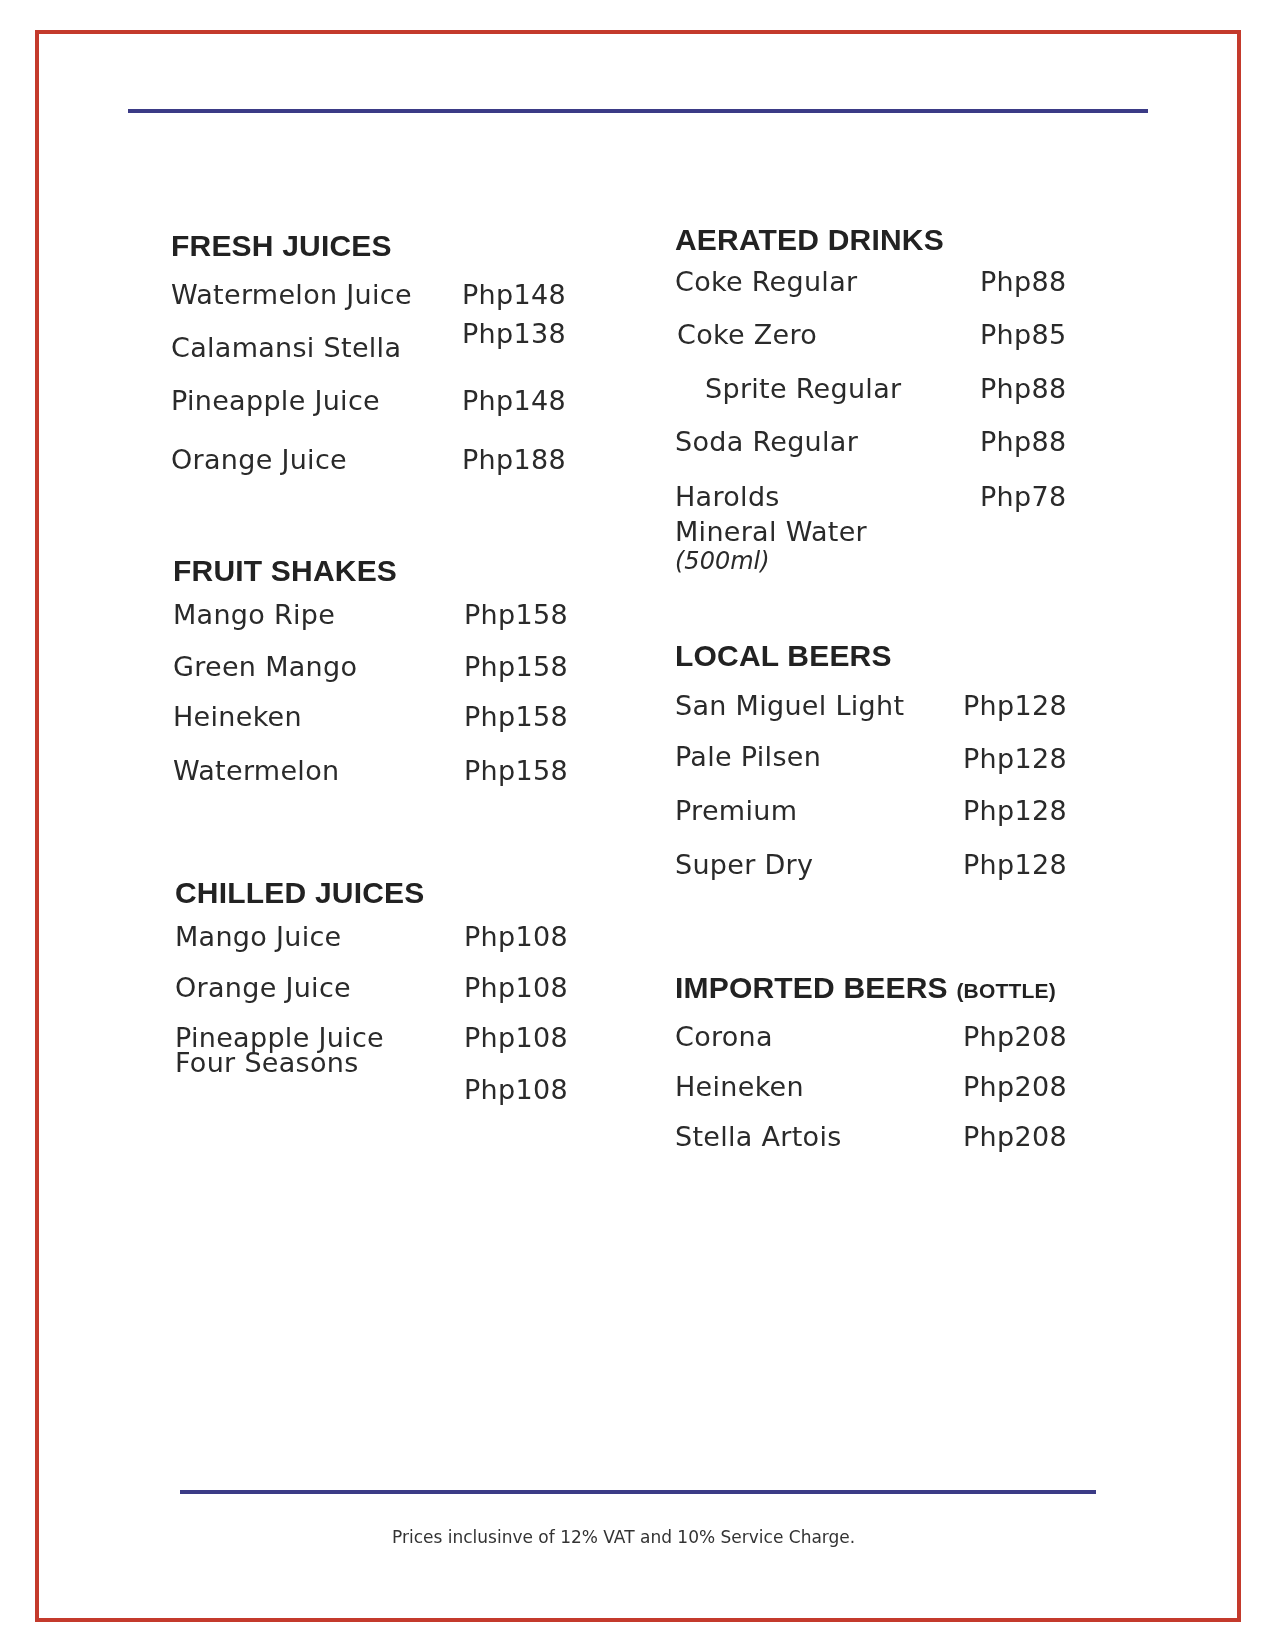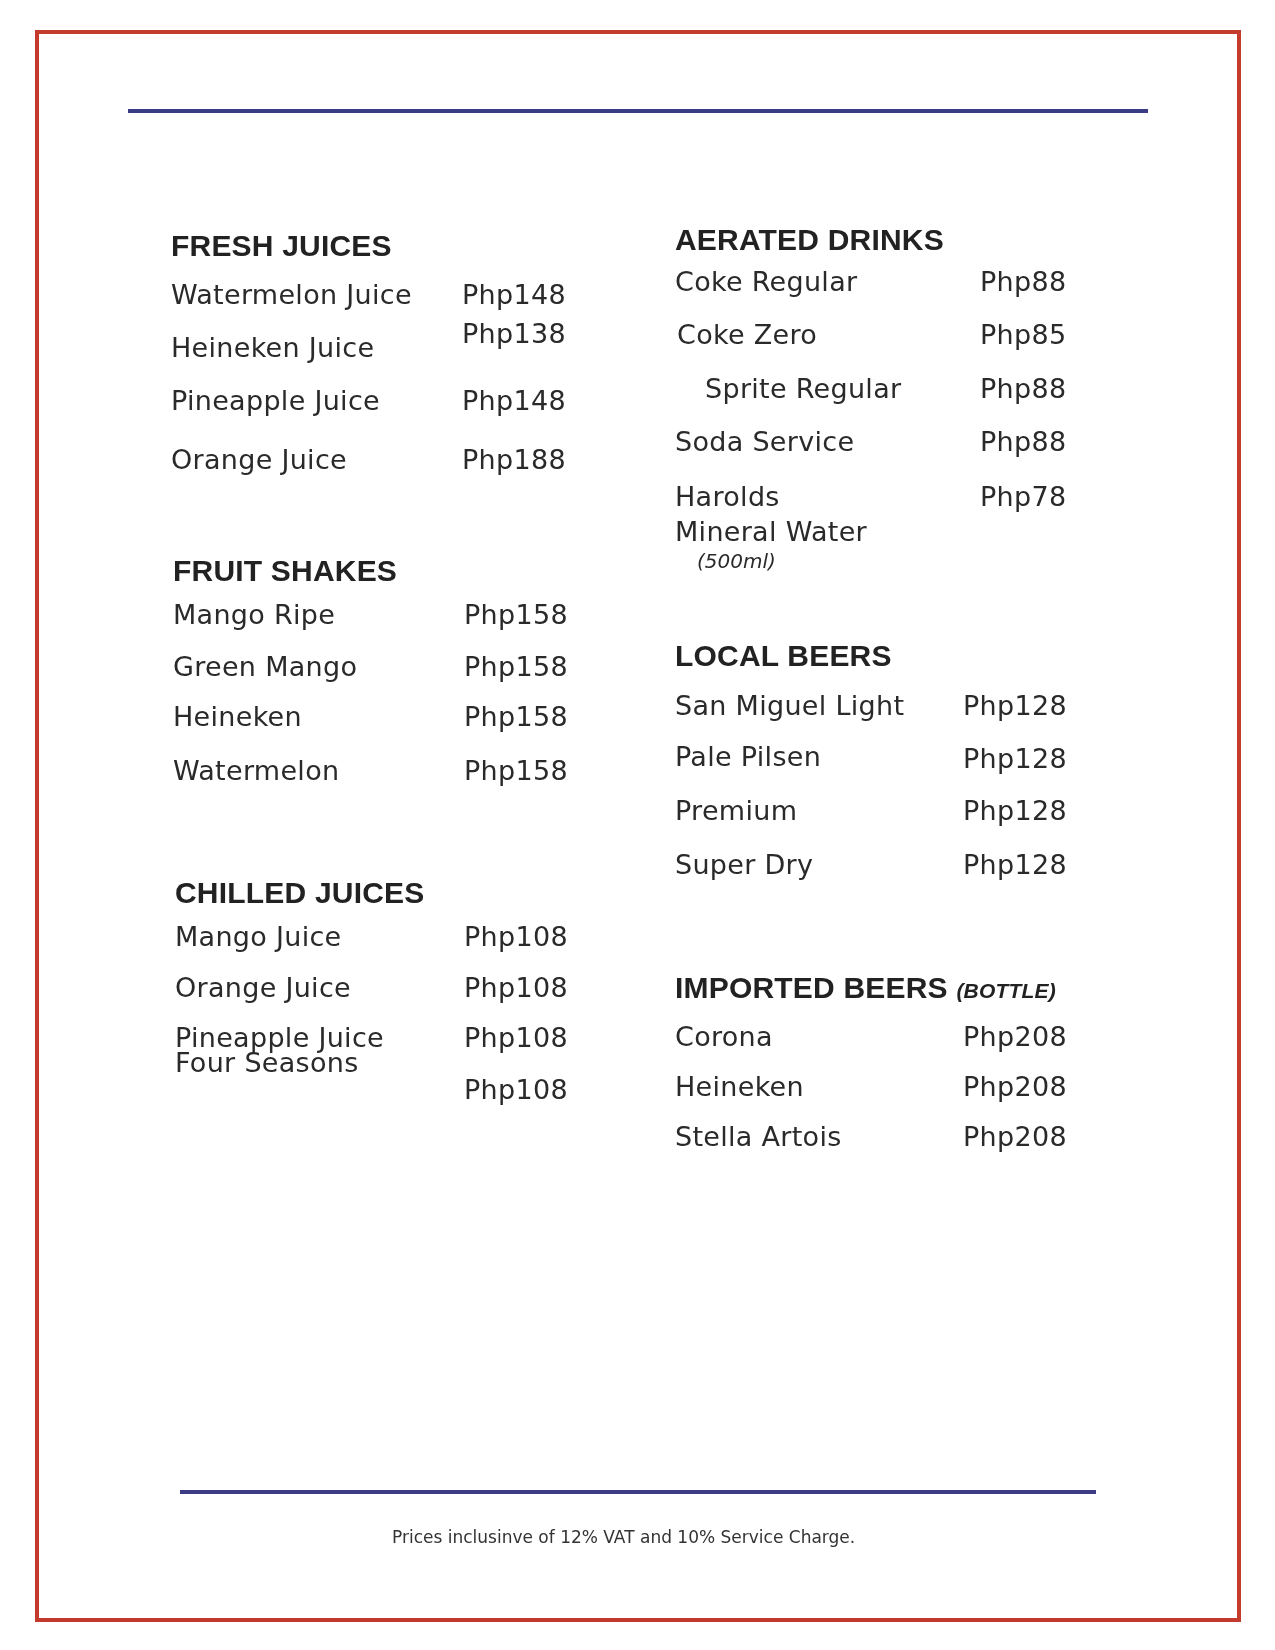--- a/index.html
+++ b/index.html
@@ -18,49 +18,48 @@
     .rule { position: absolute; height: 4px; background: #3b3b86; }
     .rule.top { left: 128px; top: 109px; width: 1020px; }
     .rule.bottom { left: 180px; top: 1490px; width: 916px; }
 
     .abs { position: absolute; white-space: nowrap; line-height: 1; }
     .heading {
       font-family: "Liberation Sans", "DejaVu Sans", sans-serif;
       font-weight: bold; font-size: 30px; letter-spacing: 0.2px; color: #222;
       transform: translateY(-50%);
     }
-    .heading .sub { font-style: italic; font-size: 21px; font-weight: bold; }
+    .heading .sub { font-size: 21px; font-weight: bold; }
     .item, .price {
       font-family: "DejaVu Sans", sans-serif;
       font-size: 27px; color: #2a2a2a; font-weight: normal;
       transform: translateY(-50%);
       letter-spacing: 0.3px;
     }
     .note {
       font-family: "DejaVu Sans", sans-serif;
-      font-style: italic; font-size: 20px; color: #2a2a2a;
+      font-style: italic; font-size: 24px; color: #2a2a2a;
       transform: translateY(-50%);
-      margin-left: 22px;
     }
     .footer-note {
       font-family: "DejaVu Sans", sans-serif;
       font-size: 17px; color: #333; transform: translateY(-50%);
     }
   </style>
 </head>
 <body>
 
 <div class="frame"></div>
 <div class="rule top"></div>
 
 <section>
   <div class="abs heading" style="left:171px; top:246px;">FRESH JUICES</div>
   <div class="abs item" style="left:171px; top:294px;text-align:center;">Watermelon Juice</div>
   <div class="abs price" style="left:462px; top:294px;">Php148</div>
-  <div class="abs item" style="left:171px; top:347px;">Heineken Juice</div>
+  <div class="abs item" style="left:171px; top:347px;">Calamansi Stella</div>
   <div class="abs price" style="left:462px; top:333px;">Php138</div>
   <div class="abs item" style="left:171px; top:400px;">Pineapple Juice</div>
   <div class="abs price" style="left:462px; top:400px;">Php148</div>
   <div class="abs item" style="left:171px; top:459px;">Orange Juice</div>
   <div class="abs price" style="left:462px; top:459px;">Php188</div>
 </section>
 
 <section>
   <div class="abs heading" style="left:173px; top:571px;">FRUIT SHAKES</div>
   <div class="abs item" style="left:173px; top:614px;">Mango Ripe</div>
@@ -86,21 +85,21 @@
 </section>
 
 <section>
   <div class="abs heading" style="left:675px; top:240px;">AERATED DRINKS</div>
   <div class="abs item" style="left:675px; top:281px;">Coke Regular</div>
   <div class="abs price" style="left:980px; top:281px;">Php88</div>
   <div class="abs item" style="left:677px; top:334px;">Coke Zero</div>
   <div class="abs price" style="left:980px; top:334px;">Php85</div>
   <div class="abs item" style="left:705px; top:388px;">Sprite Regular</div>
   <div class="abs price" style="left:980px; top:388px;">Php88</div>
-  <div class="abs item" style="left:675px; top:441px;">Soda Service</div>
+  <div class="abs item" style="left:675px; top:441px;">Soda Regular</div>
   <div class="abs price" style="left:980px; top:441px;">Php88</div>
   <div class="abs item" style="left:675px; top:496px;">Harolds</div>
   <div class="abs item" style="left:675px; top:531px;">Mineral Water</div>
   <div class="abs note" style="left:675px; top:561px;">(500ml)</div>
   <div class="abs price" style="left:980px; top:496px;">Php78</div>
 </section>
 
 <section>
   <div class="abs heading" style="left:675px; top:656px;">LOCAL BEERS</div>
   <div class="abs item" style="left:675px; top:705px;">San Miguel Light</div>

